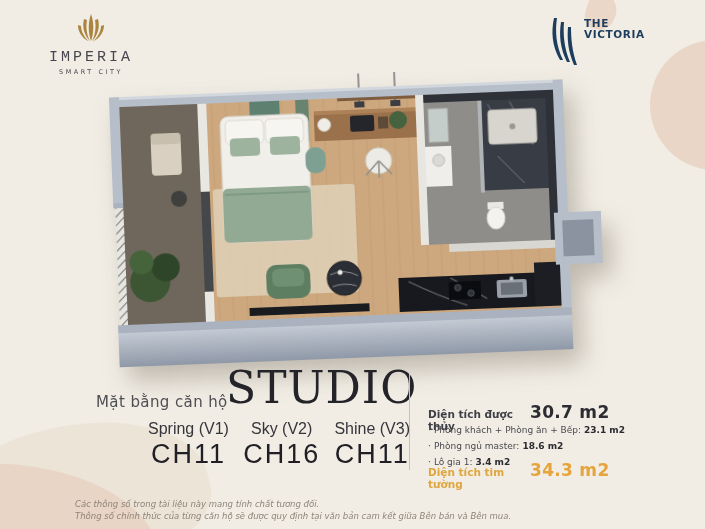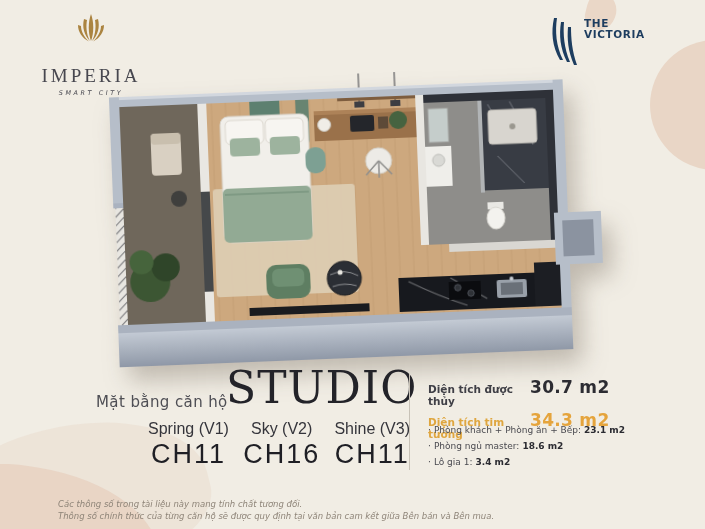--- a/index.html
+++ b/index.html
@@ -10,22 +10,22 @@
   }
   
   .blob{position:absolute;pointer-events:none;}
   .blob-tr-small{left:586px;top:-6px;width:30px;height:36px;background:#ead7c7;border-radius:46% 54% 58% 42%;transform:rotate(14deg);}
   .blob-r-large{left:650px;top:40px;width:130px;height:130px;background:#e9d6c6;border-radius:50%;}
   .blob-bl-1{left:-70px;top:426px;width:280px;height:150px;background:#ece2d6;border-radius:52% 60% 42% 50%;transform:rotate(-14deg);opacity:.85;}
   .blob-bl-2{left:-90px;top:468px;width:250px;height:140px;background:#e8d3c3;border-radius:46% 56% 50% 48%;transform:rotate(9deg);opacity:.9;}
 
   
   .imperia{position:absolute;left:38px;top:13px;width:106px;text-align:center;color:#47474f;}
-  .imperia .name{font-family:Liberation Serif, serif;font-size:19px;letter-spacing:3px;margin-top:18px;}
-  .imperia .sub{font-size:6.4px;letter-spacing:2.6px;margin-top:2px;font-style:italic;}
+  .imperia .name{font-family:Liberation Mono, monospace;font-size:15px;letter-spacing:3px;margin-top:2px;}
+  .imperia .sub{font-size:6.4px;letter-spacing:2.6px;margin-top:2px;}
   .victoria{position:absolute;left:551px;top:18px;display:flex;}
   .victoria .vtext{margin-left:6px;color:#1d3d5f;font-size:10.5px;font-weight:600;letter-spacing:.6px;line-height:11px;}
 
   
   .planwrap{
     position:absolute;left:96px;top:66px;width:505px;height:308px;
     transform:rotate(-2.3deg);
     filter:drop-shadow(9px 14px 12px rgba(110,100,88,.38));
   }
 
@@ -34,30 +34,30 @@
   .title-main{position:absolute;left:226px;top:366px;font-family:"DejaVu Serif",serif;font-size:44px;line-height:44px;letter-spacing:1px;color:#232329;}
   .variants{position:absolute;left:148px;top:420px;width:262px;display:flex;justify-content:space-between;}
   .variant{text-align:center;font-family:Liberation Sans, sans-serif;}
   .variant .vlabel{font-size:16px;color:#35353b;}
   .variant .vunit{font-size:27px;letter-spacing:2px;color:#1f1f25;margin-top:1px;}
   .vdivider{position:absolute;left:409px;top:374px;width:1px;height:96px;background:#c8c2b7;}
 
   .areas{position:absolute;left:428px;top:377px;width:235px;}
   .area-row{display:flex;align-items:baseline;margin-bottom:3px;}
   .area-label{width:102px;font-size:10.5px;font-weight:600;color:#3f3f46;}
-  .area-value{font-size:17px;font-weight:bold;color:#2c2c32;letter-spacing:.3px;}
+  .area-value{font-size:17px;font-weight:bold;color:#2c2c32;letter-spacing:.3px;margin-top:25px;}
   .area-row.gross .area-label{color:#dfa63f;}
   .area-row.gross .area-value{color:#e5a43c;}
 
   .roomlist{position:absolute;left:428px;top:425px;font-size:9px;color:#4a4a50;}
   .room-row{margin-bottom:6px;}
   .room-row .bullet{margin-right:3px;}
   .room-row .rvalue{font-weight:bold;color:#2b2b31;margin-left:3px;}
 
-  .disclaimer{position:absolute;left:58px;top:499px;font-size:8.5px;font-style:italic;color:#8e8478;line-height:11.5px;}
+  .disclaimer{position:absolute;left:75px;top:499px;font-size:8.5px;font-style:italic;color:#8e8478;line-height:11.5px;}
 
   [data-interactable="false"]{cursor:default;}
 </style>
 </head>
 <body>
 
 <div class="stage" data-interactable="false">
 
   <div class="blob blob-tr-small" data-interactable="false"></div>
   <div class="blob blob-r-large" data-interactable="false"></div>

